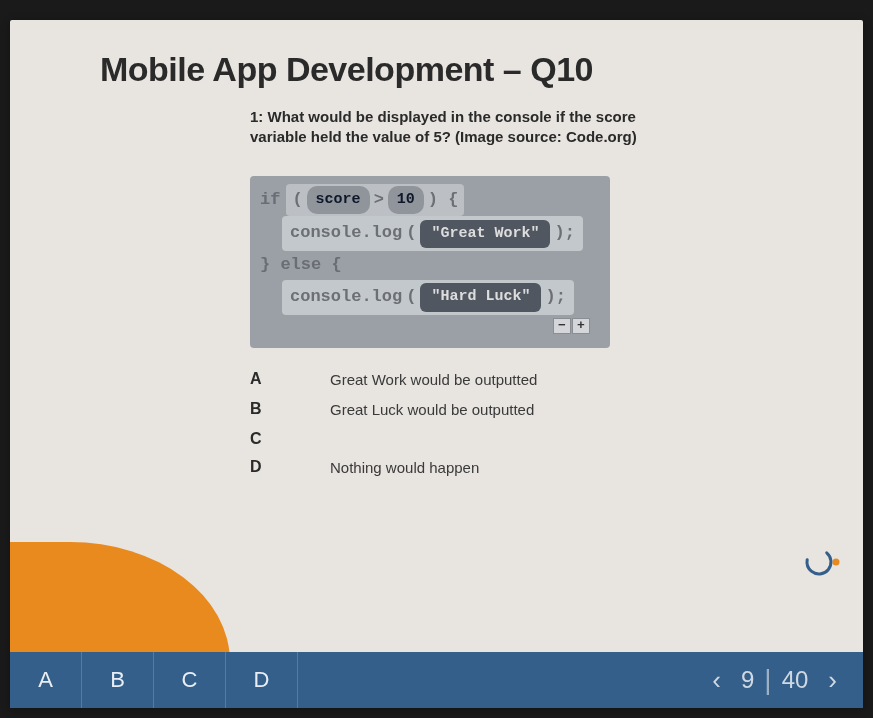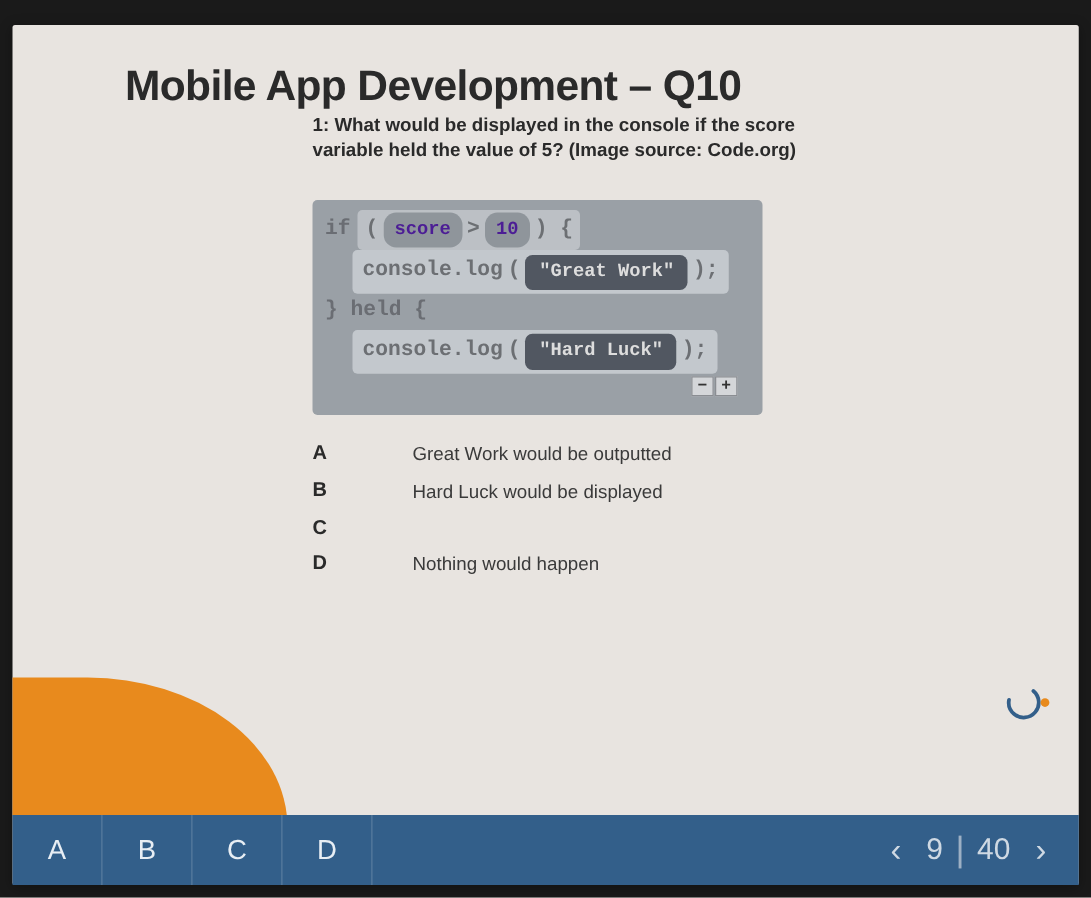--- a/index.html
+++ b/index.html
@@ -26,21 +26,21 @@
     .slide-content {
       flex: 1;
       padding: 30px 40px 10px 90px;
       position: relative;
       overflow: hidden;
     }
     .title {
       font-size: 34px;
       font-weight: 600;
       color: #2a2a2a;
-      margin-bottom: 2px;
+      margin-bottom: 18px;
       letter-spacing: -0.5px;
     }
     .question-block {
       margin-left: 150px;
       max-width: 430px;
     }
     .question-text {
       font-size: 15px;
       font-weight: 700;
       color: #2a2a2a;
@@ -57,21 +57,21 @@
       font-weight: bold;
       color: #6c6f73;
       line-height: 1.7;
       margin-bottom: 22px;
       width: 360px;
     }
     .code-line { display: flex; align-items: center; gap: 6px; white-space: nowrap; }
     .code-indent { padding-left: 22px; }
     .pill {
       background: #8f959b;
-      color: #4c1d95;
+      color: #0f172a;
       padding: 1px 9px;
       border-radius: 10px;
       font-size: 15px;
       display: inline-block;
     }
     .pill-dark {
       background: #515761;
       color: #ddd;
       padding: 1px 11px 2px;
       border-radius: 6px;
@@ -209,21 +209,21 @@
         </div>
         <div class="code-line code-indent">
           <span class="inner-code">
             <span>console.log</span>
             <span>(</span>
             <span class="pill-dark">"Great Work"</span>
             <span>);</span>
           </span>
         </div>
         <div class="code-line">
-          <span class="kw">} held {</span>
+          <span class="kw">} else {</span>
         </div>
         <div class="code-line code-indent">
           <span class="inner-code">
             <span>console.log</span>
             <span>(</span>
             <span class="pill-dark">"Hard Luck"</span>
             <span>);</span>
           </span>
         </div>
         <div class="plusminus">
@@ -232,21 +232,21 @@
       </div>
     </div>
 
     <div class="answers">
       <div class="answer-row">
         <div class="answer-letter">A</div>
         <div class="answer-text">Great Work would be outputted</div>
       </div>
       <div class="answer-row">
         <div class="answer-letter">B</div>
-        <div class="answer-text">Hard Luck would be displayed</div>
+        <div class="answer-text">Great Luck would be outputted</div>
       </div>
       <div class="answer-row">
         <div class="answer-letter">C</div>
       </div>
       <div class="answer-row">
         <div class="answer-letter">D</div>
         <div class="answer-text">Nothing would happen</div>
       </div>
     </div>
 

